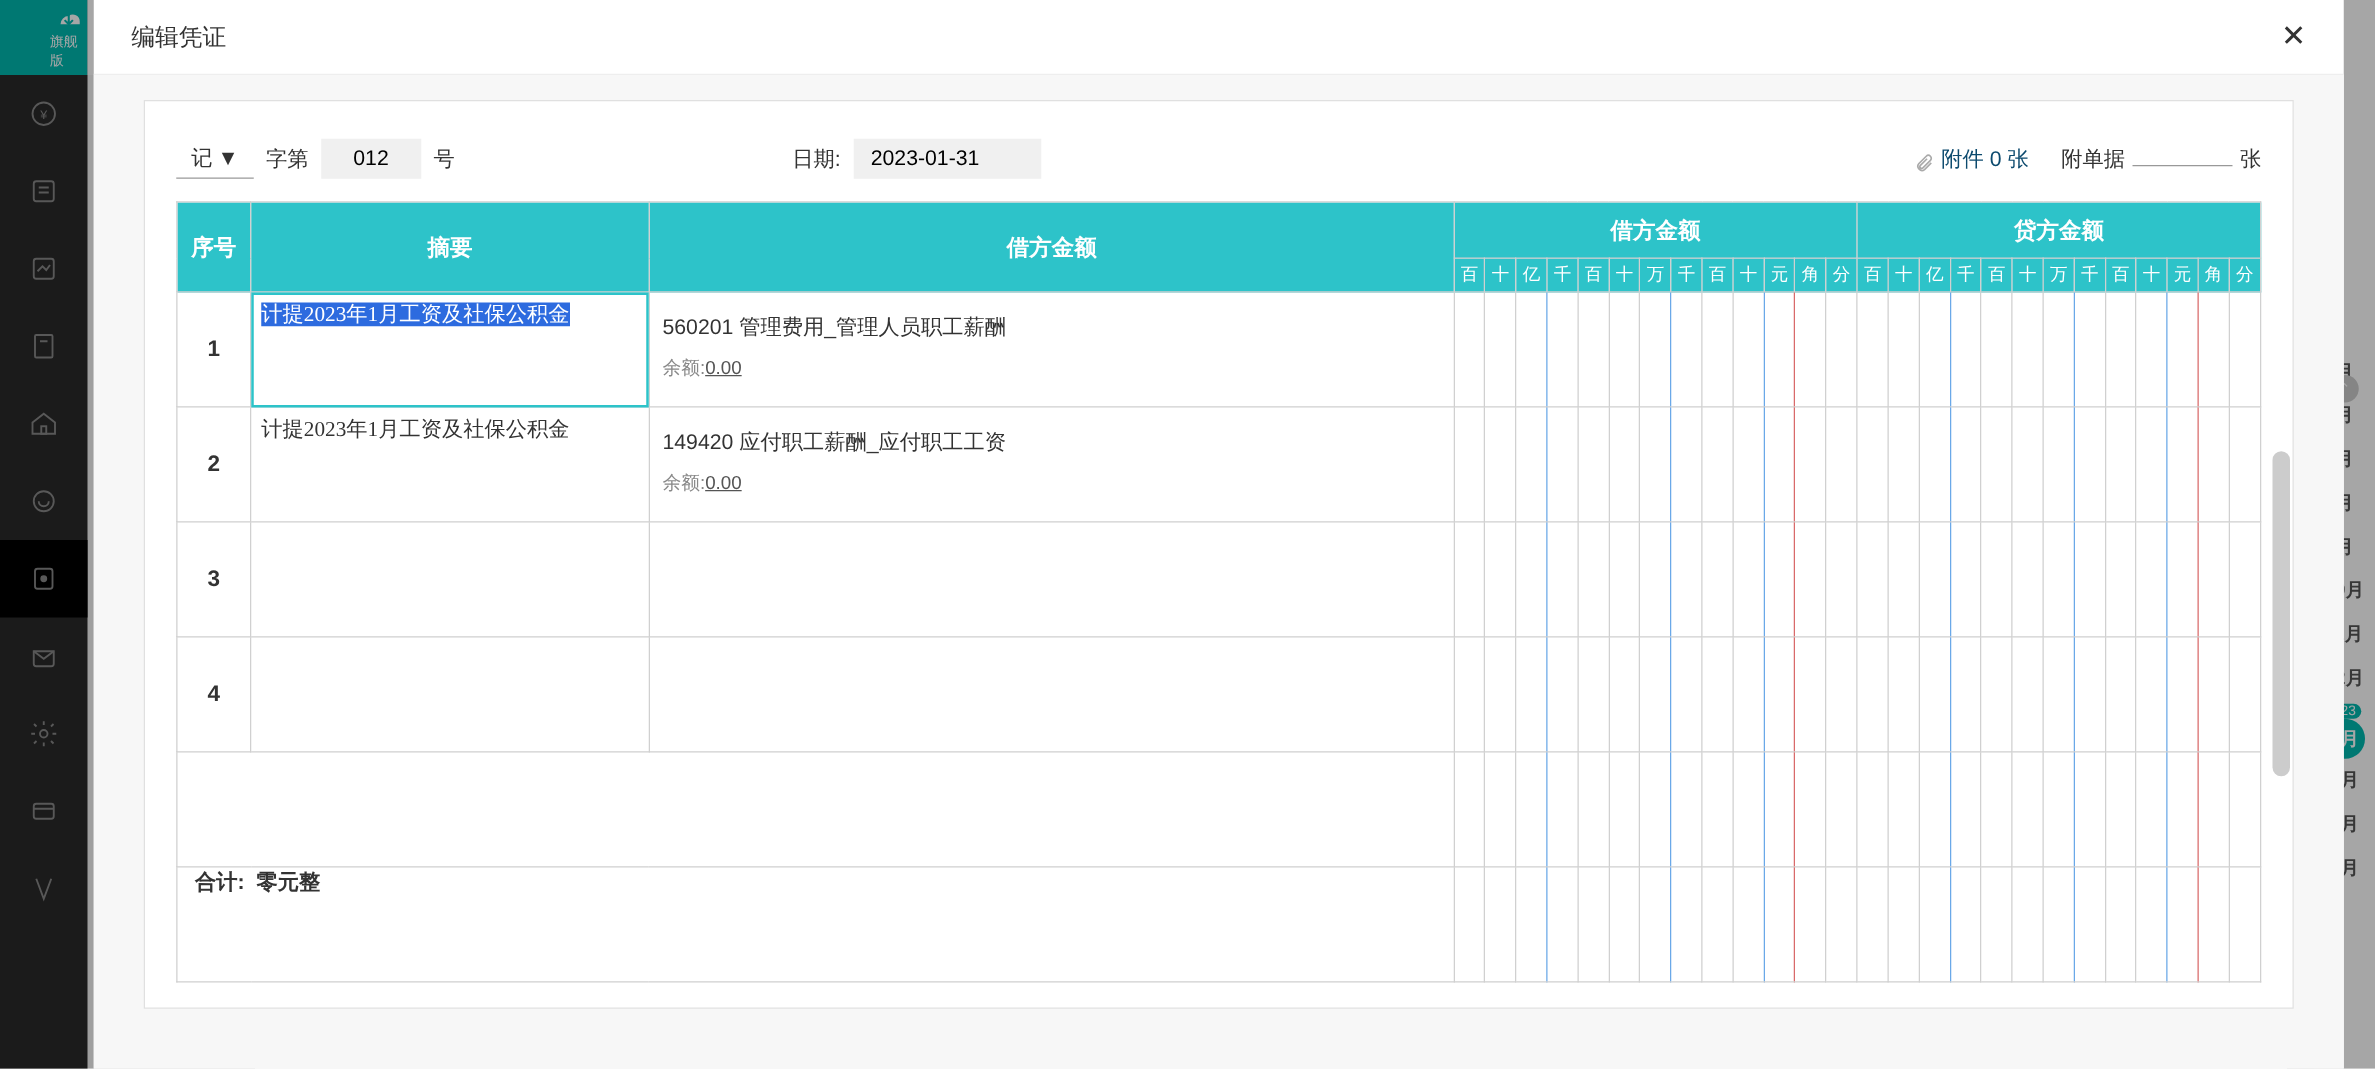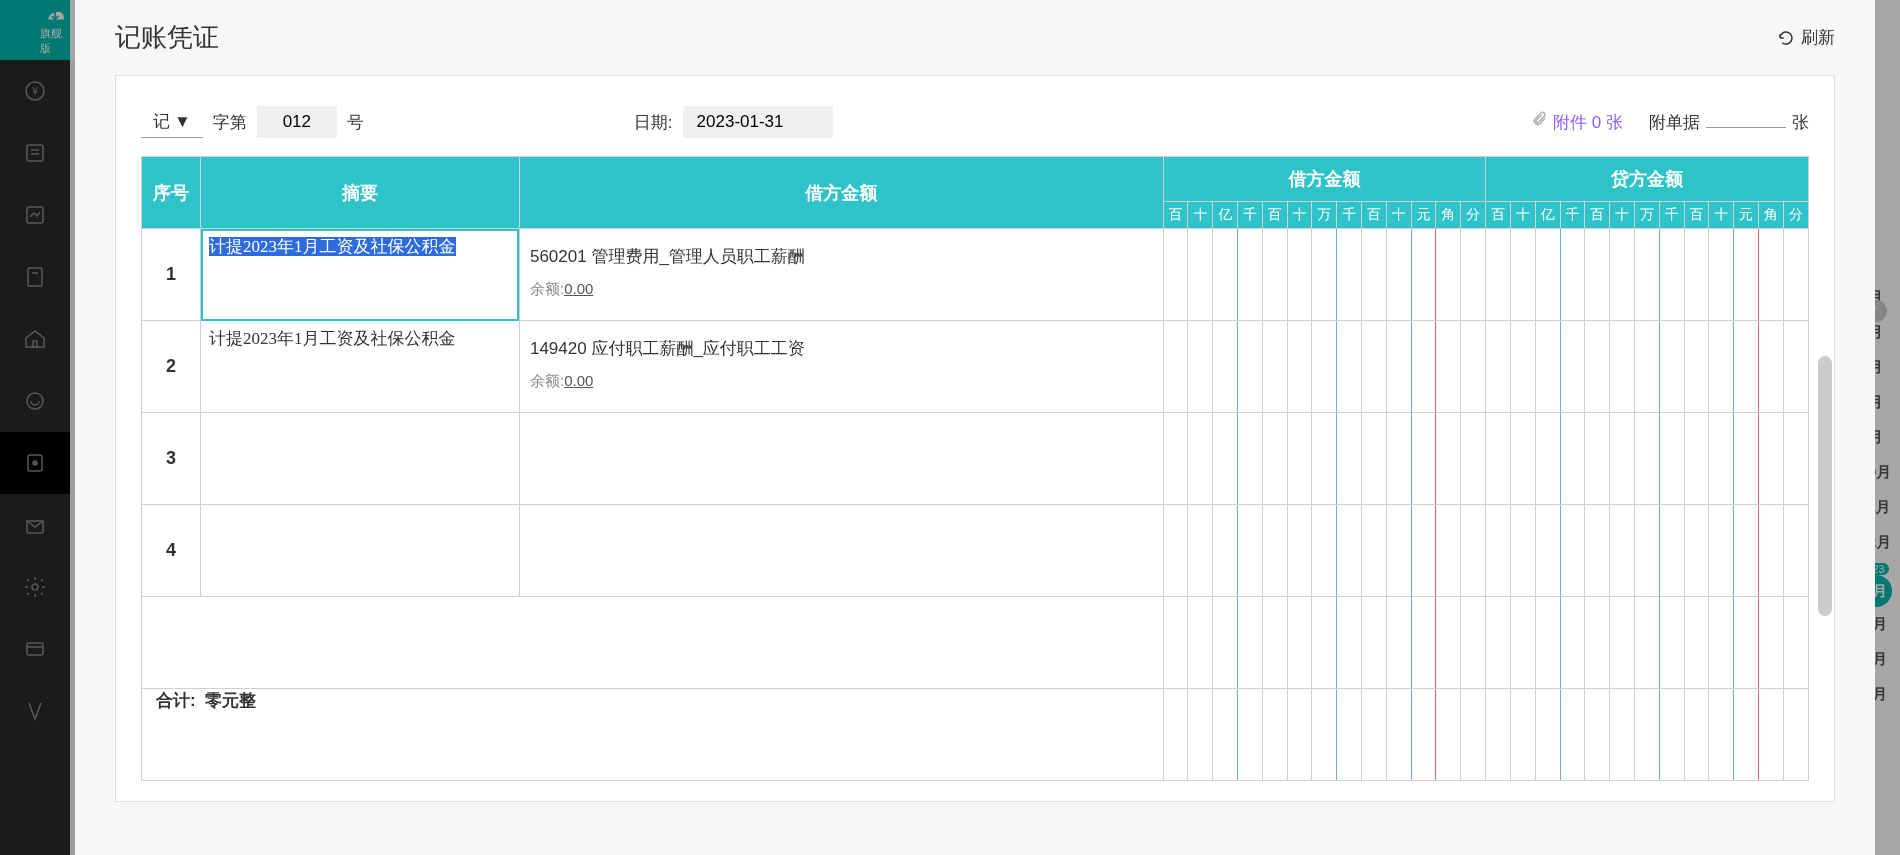--- a/index.html
+++ b/index.html
@@ -38,21 +38,21 @@
 .voucher-head h2 { font-size: 26px; color: #333; font-weight: 500; }
 .refresh { margin-left: auto; display: flex; align-items: center; gap: 6px; color: #333; font-size: 17px; cursor: pointer; }
 .refresh svg { width: 18px; height: 18px; }
 
 .voucher-card { background: #fff; border: 1px solid #e0e0e0; padding: 30px 25px 20px; position: relative; }
 .voucher-meta { display: flex; align-items: center; gap: 10px; font-size: 17px; color: #333; margin-bottom: 18px; }
 .voucher-meta .prefix { border-bottom: 1px solid #999; padding: 4px 12px; display: flex; align-items: center; gap: 4px; }
 .voucher-meta .num-input { background: #f0f0f0; border: none; width: 80px; text-align: center; padding: 6px 4px; font-size: 17px; }
 .voucher-meta .date-label { margin-left: 260px; }
 .voucher-meta .date-input { background: #f0f0f0; border: none; padding: 6px 14px; font-size: 17px; width: 150px; }
-.voucher-meta .attach { margin-left: auto; color: #8b5cf6; display: flex; align-items: flex-start; gap: 6px; }
+.voucher-meta .attach { margin-left: auto; color: #0c4a6e; display: flex; align-items: flex-end; gap: 6px; }
 .voucher-meta .attach-slip { color: #333; margin-left: 16px; }
 .voucher-meta .attach-slip .underline { display: inline-block; width: 80px; border-bottom: 1px solid #999; margin: 0 6px; }
 
 
 .vt { width: 100%; border-collapse: collapse; table-layout: fixed; }
 .vt th, .vt td { border: 1px solid #d0d0d0; }
 .vt thead th { background: #2dc3c9; color: #fff; font-weight: 600; font-size: 18px; padding: 10px 4px; text-align: center; }
 .vt thead .sub th { font-size: 14px; padding: 4px 0; font-weight: 400; }
 .col-idx { width: 50px; }
 .col-summary { width: 270px; }
@@ -181,30 +181,25 @@
   <div class="m active">1月</div>
   <div id="months-after">
       <div class="m">2月</div>
       <div class="m">3月</div>
       <div class="m">4月</div>
     </div>
 </div>
 
 <div class="overlay"></div>
 <div class="modal">
+  <div class="modal-header">
+    <span class="title">编辑凭证</span>
+    <button class="close">✕</button>
+  </div>
   <div class="modal-body">
-    <div class="voucher-head">
-      <h2>记账凭证</h2>
-      <div class="refresh">
-        <svg viewBox="0 0 24 24">
-            <path d="M4 12 a8 8 0 1 1 3 6.3 M4 12 v-5 M4 12 h5" fill="none" stroke="#333" stroke-width="2"></path>
-          </svg>
-        <span>刷新</span>
-      </div>
-    </div>
 
     <div class="voucher-card">
       <div class="voucher-meta">
         <span class="prefix">
           <span>记</span>
           <span>▼</span>
         </span>
         <span>字第</span>
         <input class="num-input" value="012" style="">
         <span>号</span>

